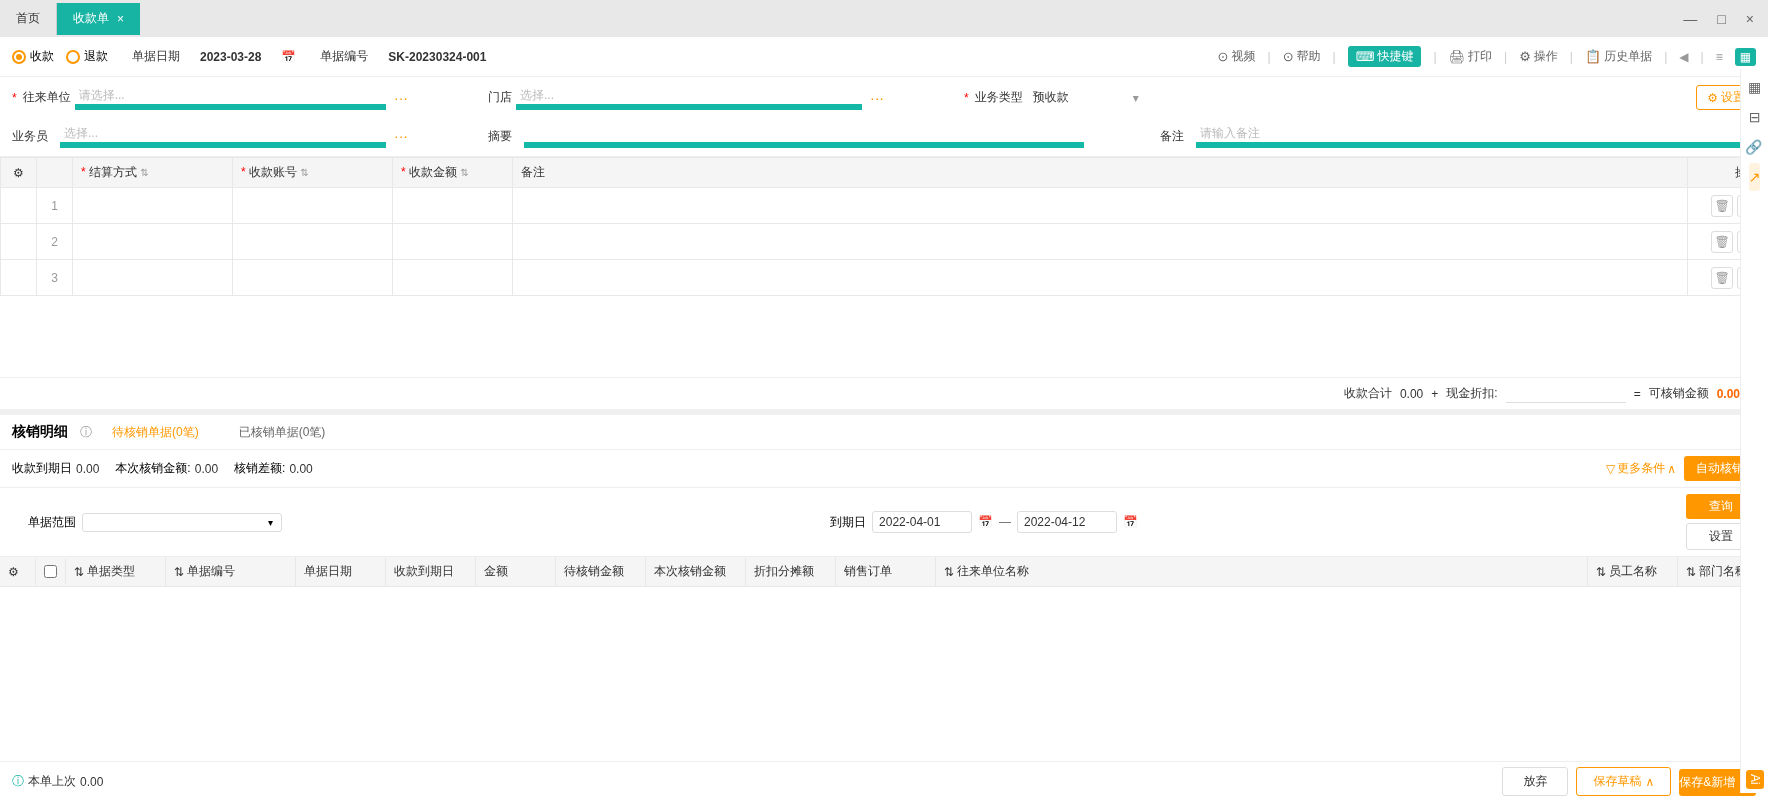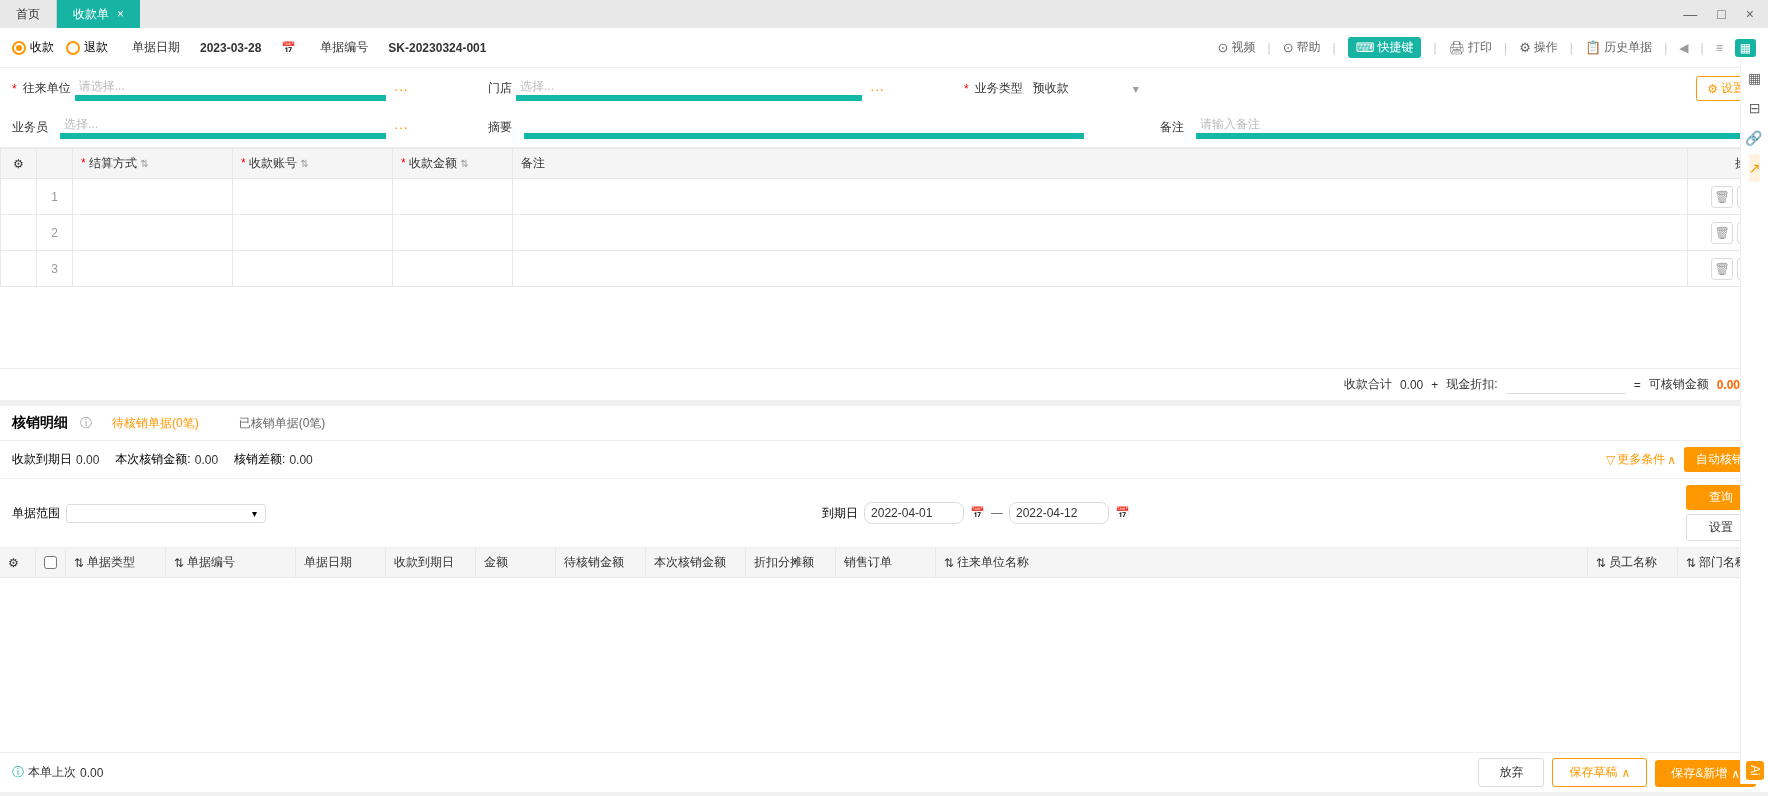--- a/index.html
+++ b/index.html
@@ -1,19 +1,19 @@
 <!DOCTYPE html>
 <html><head>
   <meta charset="utf-8">
   <style>
     * { box-sizing: border-box; margin: 0; padding: 0; font-family: 'Microsoft YaHei', SimHei, Arial, sans-serif; font-size: 12px; }
     body { background: #f0f0f0; width: 1768px; height: 796px; overflow: hidden; }
     
     
-    .tab-bar { display: flex; align-items: center; background: #e8e8e8; height: 28px; padding: 0 0 0 0; }
+    .tab-bar { display: flex; align-items: center; background: #e8e8e8; height: 37px; padding: 0 0 0 0; }
     .tab-home { background: #e8e8e8; padding: 0 16px; height: 32px; display: flex; align-items: center; color: #333; cursor: pointer; border-right: 1px solid #ccc; }
     .tab-active { background: #17b3a3; color: white; padding: 0 16px; height: 32px; display: flex; align-items: center; gap: 8px; }
     .tab-close { color: white; cursor: pointer; font-size: 12px; }
     .tab-bar-right { margin-left: auto; display: flex; align-items: center; gap: 8px; padding-right: 8px; }
     .win-btn { cursor: pointer; color: #666; font-size: 14px; padding: 2px 6px; }
     
     
     .main-content { background: white; height: calc(796px - 32px); display: flex; flex-direction: column; }
     
     
@@ -71,40 +71,40 @@
     .stat-val { color: #333; }
     .writeoff-right { margin-left: auto; display: flex; align-items: center; gap: 8px; }
     .more-conditions { color: #ff9800; cursor: pointer; display: flex; align-items: center; gap: 2px; }
     .auto-writeoff-btn { background: #ff9800; color: white; border: none; padding: 4px 12px; border-radius: 3px; cursor: pointer; }
     
     
     .filter-row { display: flex; align-items: center; padding: 6px 12px; border-bottom: 1px solid #eee; gap: 16px; }
     .filter-field { display: flex; align-items: center; gap: 6px; }
     .filter-select { display: flex; align-items: center; gap: 4px; border: 1px solid #ddd; padding: 3px 8px; border-radius: 3px; min-width: 200px; cursor: pointer; }
     .filter-select-text { color: #999; flex: 1; }
-    .date-input { border: 1px solid #ddd; padding: 3px 6px; border-radius: 8px; color: #333; width: 100px; }
+    .date-input { border: 1px solid #ddd; padding: 3px 6px; border-radius: 3px; color: #333; width: 100px; }
     .date-sep { color: #666; }
     .calendar-icon { color: #ff9800; cursor: pointer; }
     .filter-right { margin-left: auto; display: flex; flex-direction: column; gap: 4px; }
     .query-btn { background: #ff9800; color: white; border: none; padding: 4px 16px; border-radius: 3px; cursor: pointer; width: 70px; }
     .settings-btn2 { background: white; color: #333; border: 1px solid #ddd; padding: 4px 10px; border-radius: 3px; cursor: pointer; width: 70px; }
     
     
     .bottom-table-section { flex: 1; overflow: hidden; }
     .bottom-table-header { background: #f5f5f5; display: flex; align-items: center; border-bottom: 1px solid #e8e8e8; }
     .bt-th { padding: 6px 8px; border-right: 1px solid #e8e8e8; color: #333; white-space: nowrap; display: flex; align-items: center; gap: 3px; }
     
     
     .footer { display: flex; align-items: center; padding: 6px 12px; background: white; border-top: 1px solid #eee; height: 40px; }
     .footer-info { color: #333; display: flex; align-items: center; gap: 4px; }
     .footer-info .info-icon { color: #17b3a3; }
     .footer-right { margin-left: auto; display: flex; gap: 8px; align-items: flex-end; }
     .btn-abandon { background: white; border: 1px solid #ddd; color: #333; padding: 5px 20px; border-radius: 3px; cursor: pointer; }
     .btn-save-draft { background: white; border: 1px solid #ff9800; color: #ff9800; padding: 5px 16px; border-radius: 3px; cursor: pointer; display: flex; align-items: center; gap: 4px; }
-    .btn-save-new { background: #ff9800; border: none; color: white; padding: 5px 16px; border-radius: 3px; cursor: pointer; display: flex; align-items: center; gap: 4px; }
+    .btn-save-new { background: #ff9800; border: none; color: white; padding: 5px 0; border-radius: 3px; cursor: pointer; display: flex; align-items: center; gap: 12px; }
     
     
     .right-sidebar { position: absolute; right: 0; top: 32px; width: 28px; display: flex; flex-direction: column; gap: 2px; padding: 4px 2px; background: white; border-left: 1px solid #eee; height: calc(796px - 32px - 40px); align-items: center; }
     .sidebar-icon { color: #666; cursor: pointer; padding: 6px 0; font-size: 14px; }
     .sidebar-icon.active { color: #ff9800; }
 
     .divider-v { color: #ccc; }
     
     .required-star { color: red; margin-right: 2px; }
 
@@ -344,21 +344,21 @@
           <span>∧</span>
         </span>
         <button class="auto-writeoff-btn">
           <span>自动核销</span>
         </button>
       </div>
     </div>
 
     <div class="filter-row">
       <div class="filter-field">
-        <span style="white-space:nowrap;">单据范围</span>
+        <span style="white-space:nowrap;margin-left:16px;">单据范围</span>
         <div class="filter-select">
           <span class="filter-select-text"></span>
           <span class="chevron-icon">▾</span>
         </div>
       </div>
       <div class="filter-field" style="margin-left:auto;">
         <span style="white-space:nowrap;">到期日</span>
         <input class="date-input" value="2022-04-01" style="">
         <span class="calendar-icon">📅</span>
         <span class="date-sep">—</span>

